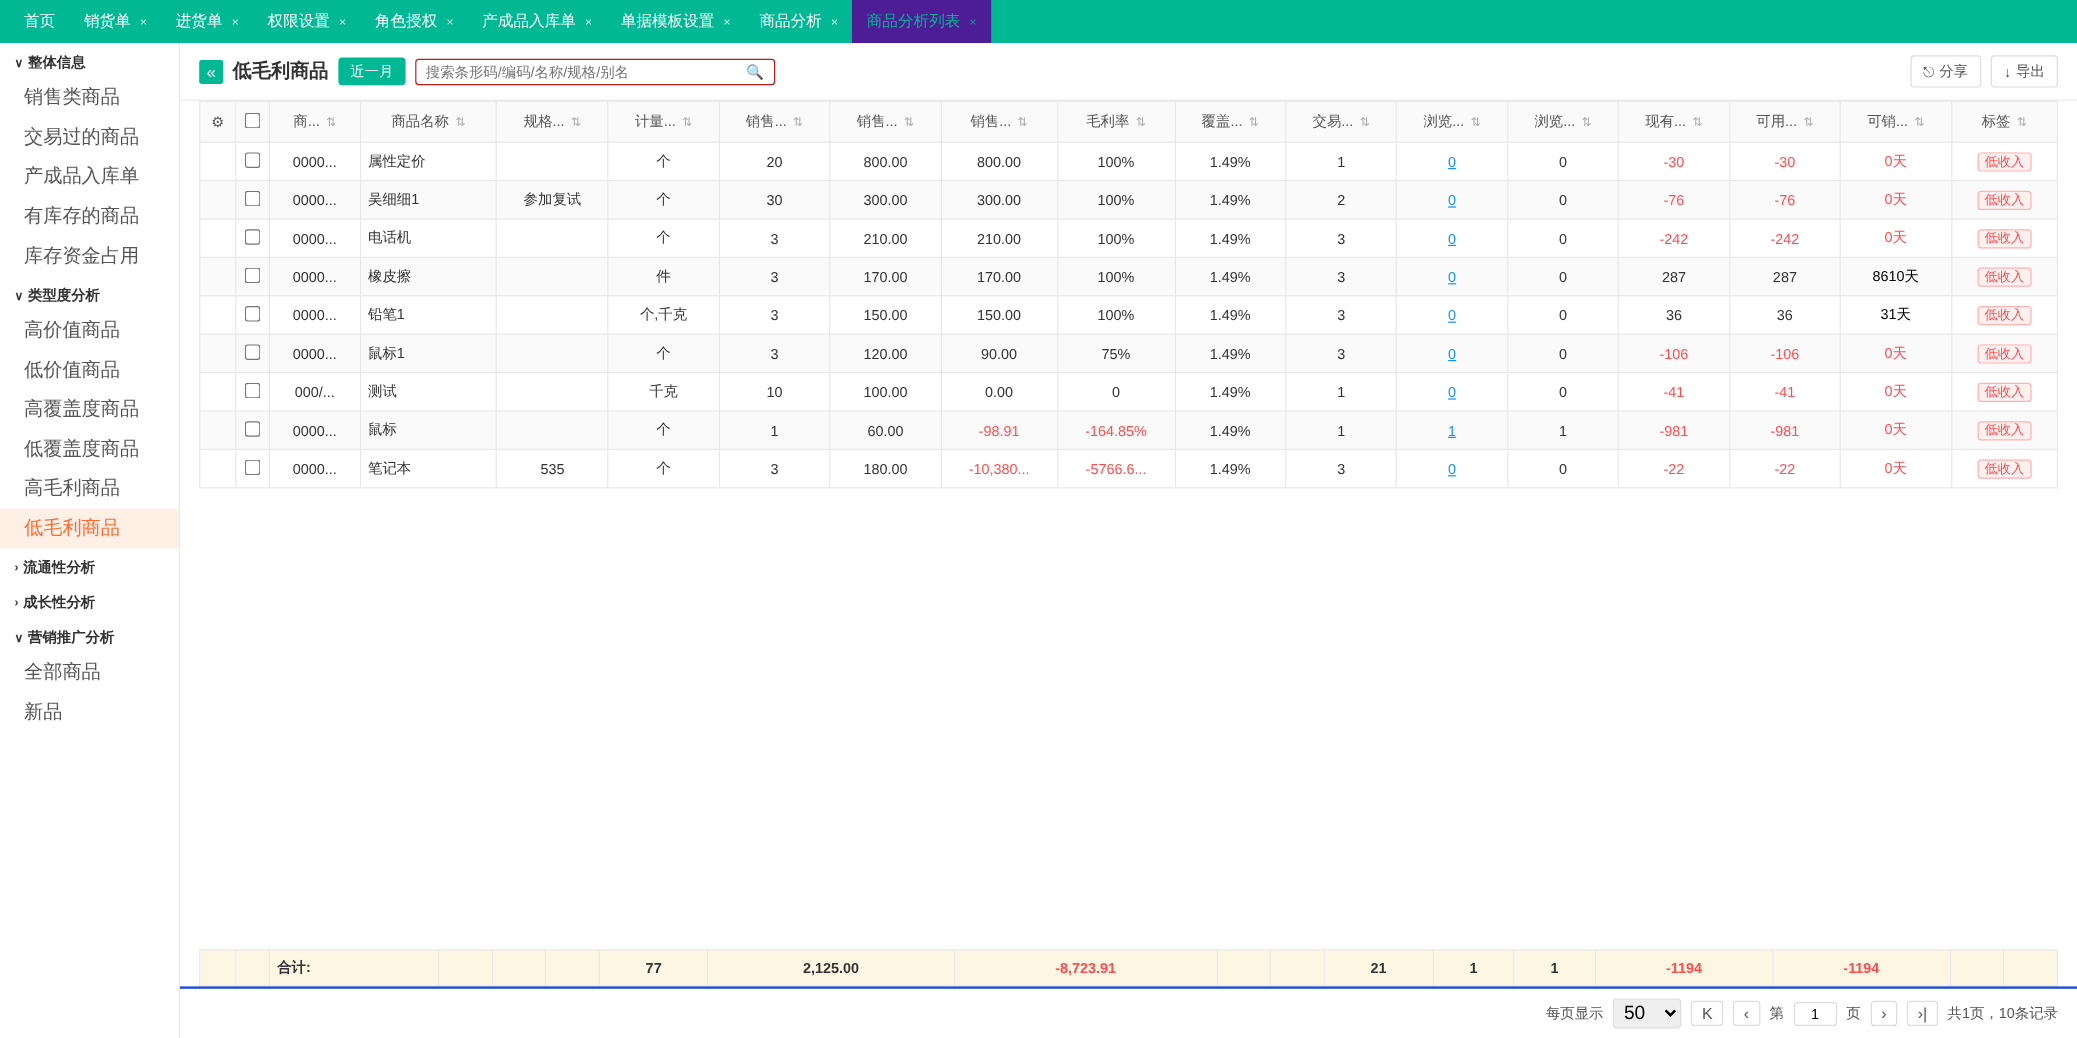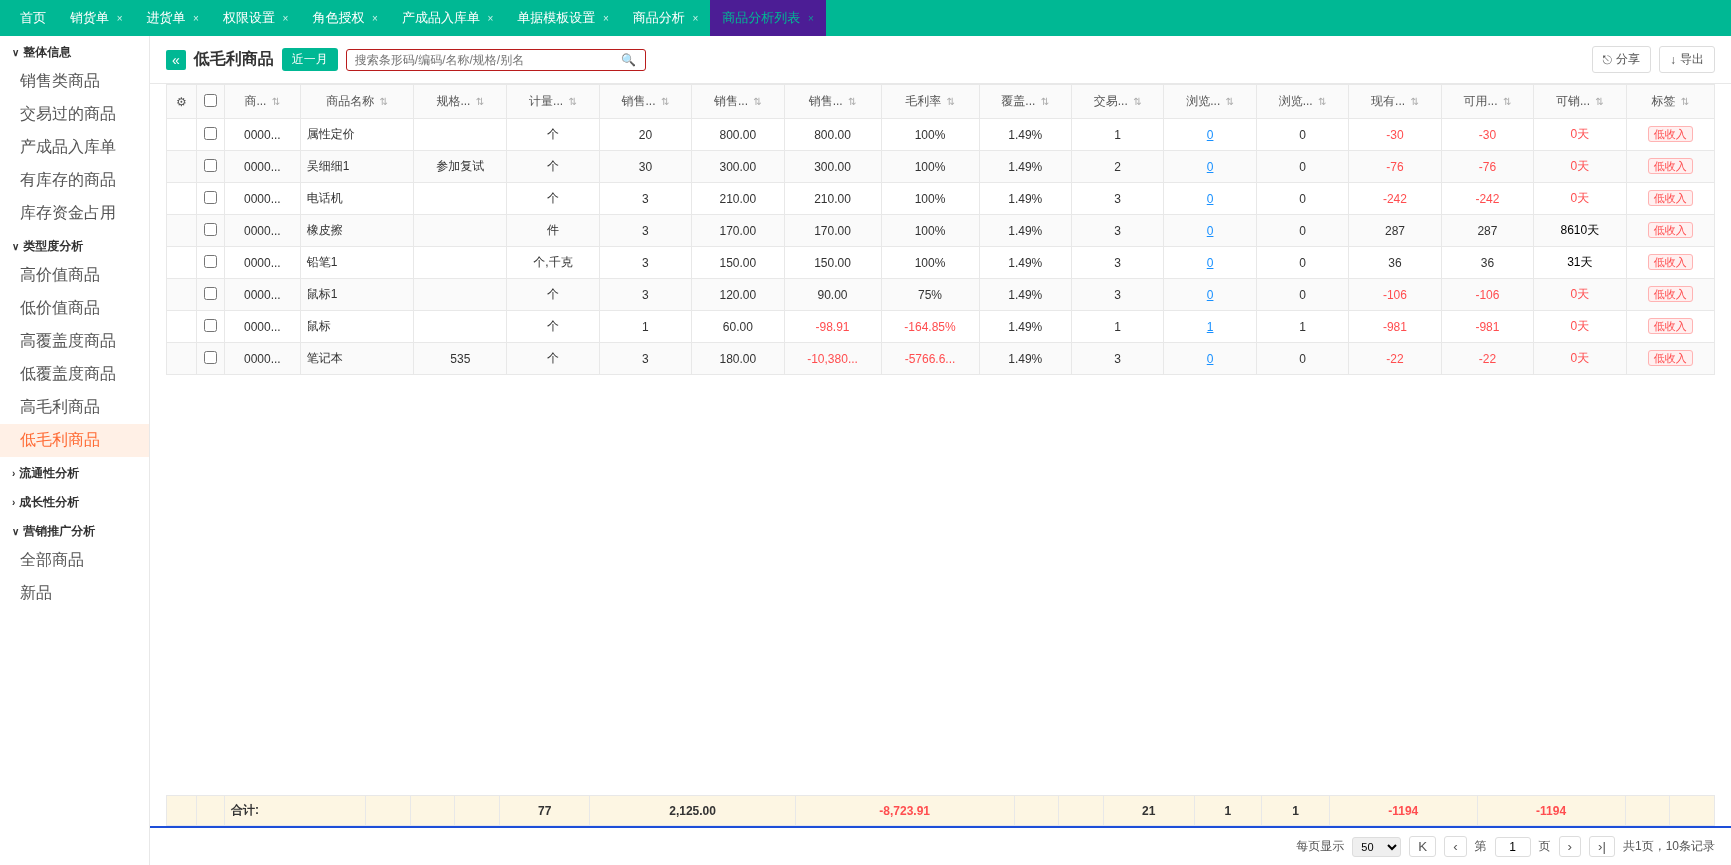--- a/index.html
+++ b/index.html
@@ -222,21 +222,21 @@
       padding: 8px 16px;
       border-top: 2px solid #1d4ed8;
       gap: 8px;
       font-size: 12px;
       color: #555;
     }
     .pagination-bar select {
       border: 1px solid #ddd;
       border-radius: 3px;
       padding: 2px 4px;
-      font-size: 11px;
+      font-size: 16px;
     }
     .page-btn {
       border: 1px solid #ddd;
       background: #fff;
       border-radius: 3px;
       padding: 2px 8px;
       cursor: pointer;
       color: #555;
     }
     .page-btn:disabled { color: #ccc; cursor: not-allowed; }
@@ -488,20 +488,40 @@
       <td class="link-text">0</td>
       <td>0</td>
       <td style="color:#ff4d4f">-106</td>
       <td style="color:#ff4d4f">-106</td>
       <td style="color:#ff4d4f">0天</td>
       <td><span class="tag-badge">低收入</span></td>
     </tr>
             <tr>
       <td></td>
       <td><input type="checkbox" style=""></td>
+      <td>000/...</td>
+      <td class="text-left">测试</td>
+      <td></td>
+      <td>千克</td>
+      <td>10</td>
+      <td>100.00</td>
+      <td style="color:#333">0.00</td>
+      <td style="color:#333">0</td>
+      <td>1.49%</td>
+      <td>1</td>
+      <td class="link-text">0</td>
+      <td>0</td>
+      <td style="color:#ff4d4f">-41</td>
+      <td style="color:#ff4d4f">-41</td>
+      <td style="color:#ff4d4f">0天</td>
+      <td><span class="tag-badge">低收入</span></td>
+    </tr>
+            <tr>
+      <td></td>
+      <td><input type="checkbox" style=""></td>
       <td>0000...</td>
       <td class="text-left">鼠标</td>
       <td></td>
       <td>个</td>
       <td>1</td>
       <td>60.00</td>
       <td style="color:#ff4d4f">-98.91</td>
       <td style="color:#ff4d4f">-164.85%</td>
       <td>1.49%</td>
       <td>1</td>

